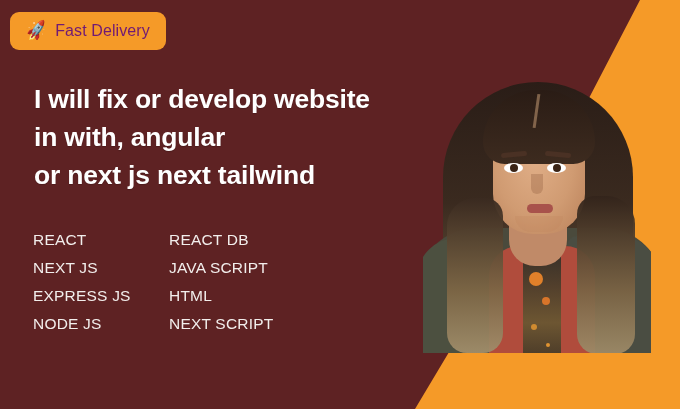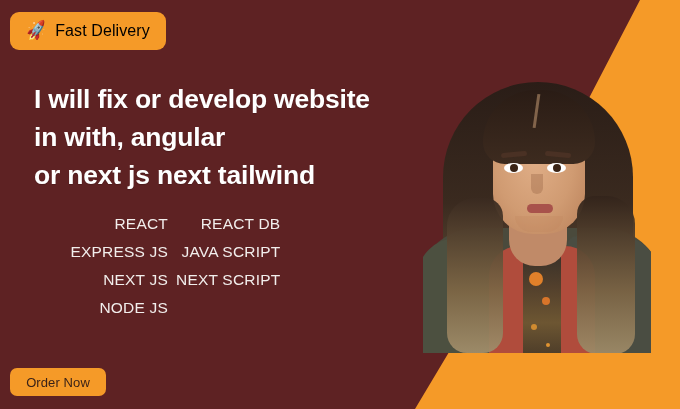--- a/index.html
+++ b/index.html
@@ -225,21 +225,21 @@
     z-index: 5;
   }
   .badge-icon {
     font-size: 17px;
     line-height: 1;
     display: inline-block;
     transform: rotate(-10deg);
   }
   .badge-label {
     font-size: 16px;
-    color: #000000;
+    color: #701a75;
     letter-spacing: .1px;
     white-space: nowrap;
   }
 
   
   .headline {
     position: absolute;
     left: 34px;
     top: 80px;
     z-index: 5;
@@ -249,25 +249,24 @@
     line-height: 38px;
     letter-spacing: -0.2px;
     text-shadow: 0 1px 1px rgba(0,0,0,.18);
   }
   .headline div { white-space: nowrap; }
 
   
   .skills {
     position: absolute;
     left: 33px;
-    top: 210px;
+    top: 226px;
     z-index: 5;
     display: flex;
-    gap: 8px;
-    text-align: right;
+    gap: 1px;
   }
   .skills-col {
     display: flex;
     flex-direction: column;
   }
   .skills-col.left { width: 135px; }
   .skill {
     color: #f2eeec;
     font-size: 15.5px;
     line-height: 28px;
@@ -334,26 +333,26 @@
 
   <div class="headline">
     <div>I will fix or develop website</div>
     <div>in with, angular</div>
     <div>or next js next tailwind</div>
   </div>
 
   <div class="skills">
     <div class="skills-col left">
       <div class="skill">REACT</div>
+      <div class="skill">NEXT JS</div>
       <div class="skill">EXPRESS JS</div>
-      <div class="skill">NEXT JS</div>
       <div class="skill">NODE JS</div>
     </div>
     <div class="skills-col right">
       <div class="skill">REACT DB</div>
       <div class="skill">JAVA SCRIPT</div>
+      <div class="skill">HTML</div>
       <div class="skill">NEXT SCRIPT</div>
     </div>
   </div>
 
-  <button class="order-btn">Order Now</button>
 
 </div>
 
 </body></html>

